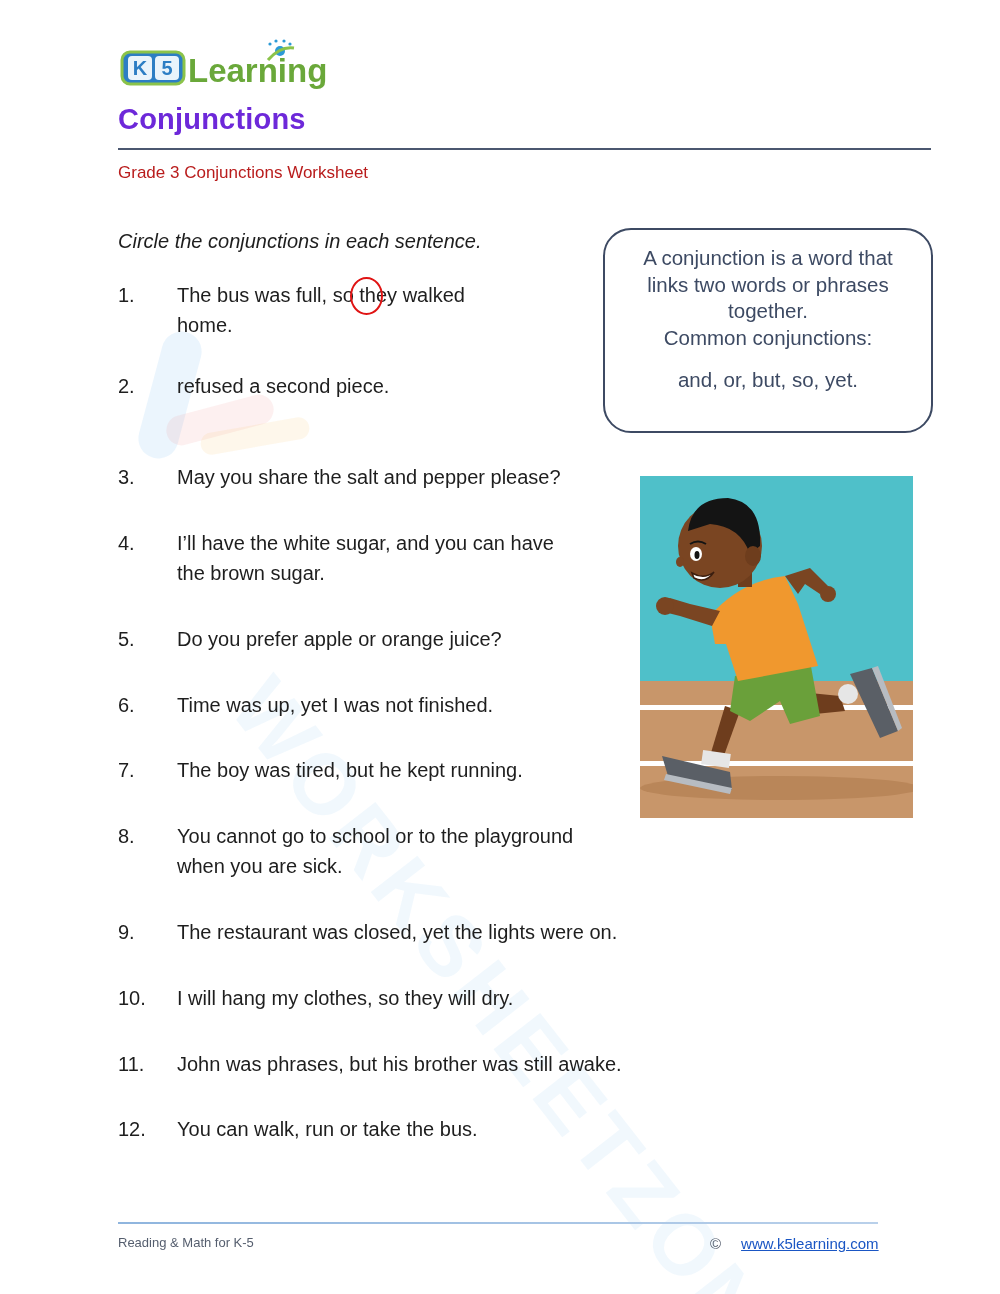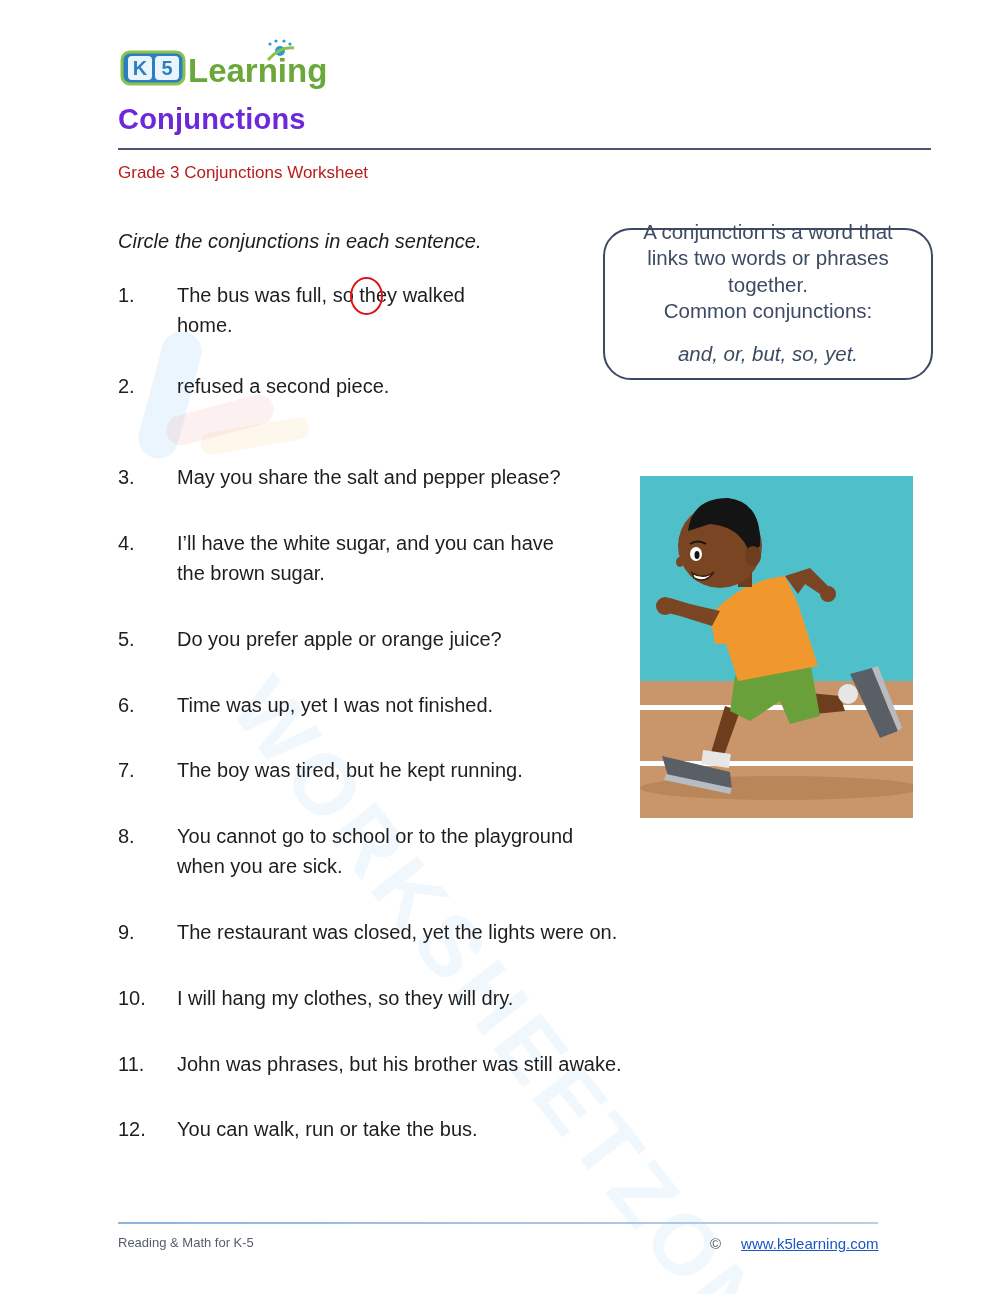--- a/index.html
+++ b/index.html
@@ -12,22 +12,22 @@
   .subtitle { position: absolute; left: 118px; top: 163px; font-size: 17px; color: #b91c1c; }
 
   .instructions { position: absolute; left: 118px; top: 230px; font-size: 20px; color: #1e1e1e; font-style: italic; }
 
   .item { position: absolute; left: 118px; font-size: 20px; line-height: 30px; color: #1e1e1e; }
   .item .num { position: absolute; left: 0; top: 0; width: 50px; }
   .item .txt { position: absolute; left: 59px; top: 0; white-space: nowrap; }
 
   .circle-mark { position: absolute; left: 350px; top: 277px; width: 33px; height: 38px; border: 2.5px solid #e01414; border-radius: 50%; }
 
-  .info-box { position: absolute; left: 603px; top: 228px; width: 330px; height: 152px; border: 2.5px solid #3d4a63; border-radius: 28px; display: flex; flex-direction: column; align-items: center; justify-content: center; text-align: center; font-size: 20.5px; line-height: 26.5px; color: #3d4a63; padding: 0 12px 22px; }
-  .info-box .ex { font-style: italic; margin-top: 16px; }
+  .info-box { position: absolute; left: 603px; top: 228px; width: 330px; height: 205px; border: 2.5px solid #3d4a63; border-radius: 28px; display: flex; flex-direction: column; align-items: center; justify-content: center; text-align: center; font-size: 20.5px; line-height: 26.5px; color: #3d4a63; padding: 0 12px 22px; }
+  .info-box .ex { margin-top: 16px; }
 
   .illustration { position: absolute; left: 640px; top: 476px; width: 273px; height: 342px; overflow: hidden; }
 
   .watermark { position: absolute; left: 250px; top: 640px; transform: rotate(52deg); transform-origin: left center; font-size: 86px; font-weight: bold; color: rgba(120, 190, 240, 0.10); letter-spacing: 6px; white-space: nowrap; pointer-events: none; }
   .wm-shape { position: absolute; pointer-events: none; }
 
   .footer-rule { position: absolute; left: 118px; top: 1222px; width: 760px; height: 2px; background: linear-gradient(90deg, #8fb5de, #b9d0ea); }
   .footer-left { position: absolute; left: 118px; top: 1235px; font-size: 13px; color: #555e6e; }
   .footer-right { position: absolute; left: 710px; top: 1235px; font-size: 15px; color: #555e6e; }
   .footer-right a { color: #1a56c4; text-decoration: underline; margin-left: 20px; }

